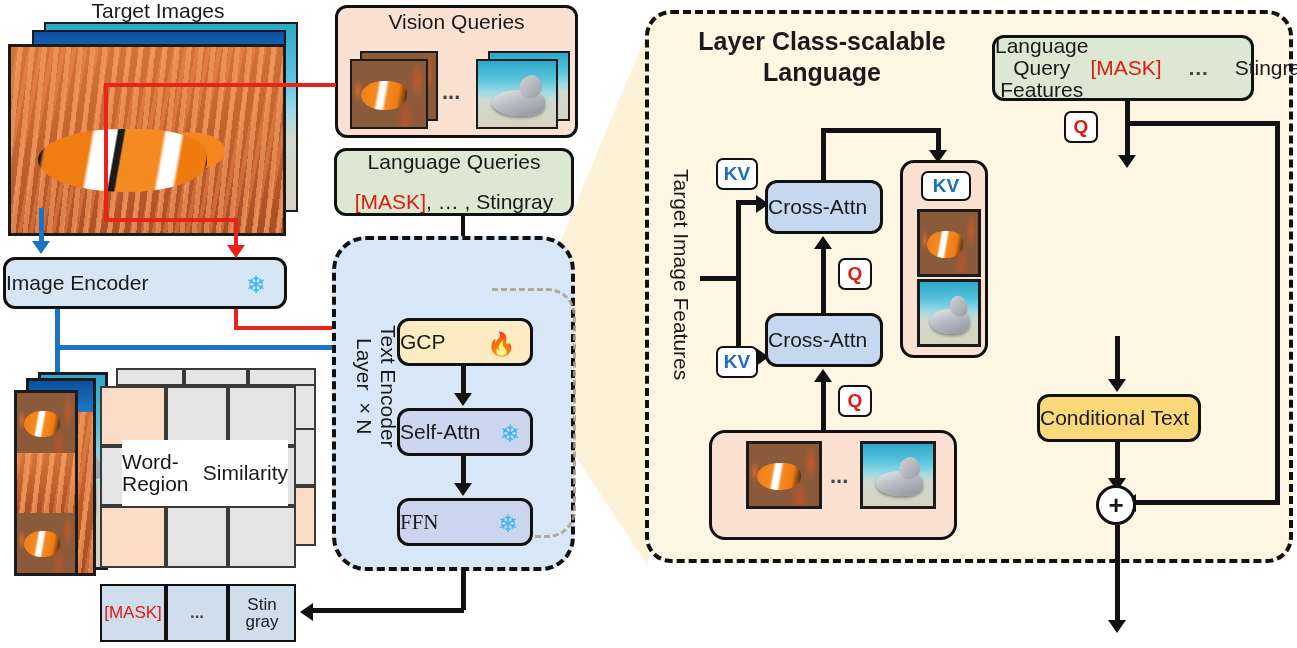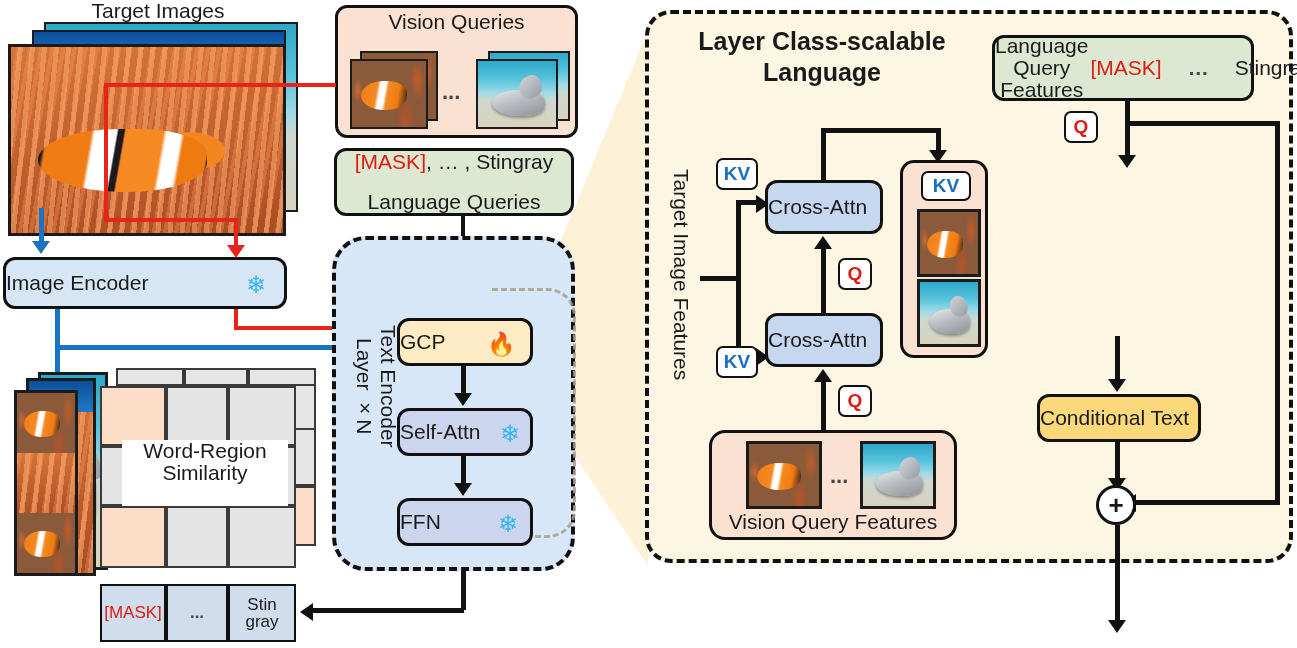--- a/index.html
+++ b/index.html
@@ -118,24 +118,24 @@
     <div style="position:relative;width:100%;height:88px;">
       <div class="photo clown" style="position:absolute;left:22px;top:4px;width:74px;height:66px;"></div>
       <div class="photo clown" style="position:absolute;left:12px;top:12px;width:74px;height:66px;"></div>
       <div class="abs" style="left:104px;top:32px;font-size:22px;font-weight:bold;color:#444;">...</div>
       <div class="photo ray" style="position:absolute;left:150px;top:4px;width:78px;height:66px;"></div>
       <div class="photo ray" style="position:absolute;left:138px;top:12px;width:78px;height:66px;"></div>
     </div>
   </div>
 
   <div class="abs rbox" style="left:334px;top:148px;width:240px;height:68px;background:#dde8d2;flex-direction:column;gap:1px;">
+    <div class="lbl">Language Queries</div>
     <div class="lbl">
       <span style="color:#e01b10;">[MASK]</span><span>, </span><span>…</span><span> , </span><span>Stingray</span>
     </div>
-    <div class="lbl">Language Queries</div>
   </div>
 
   <div class="ln" style="left:461px;top:216px;width:4px;height:96px;"></div>
   <div class="ah down" style="left:454px;top:308px;"></div>
 
   <div class="abs rbox" style="left:3px;top:257px;width:284px;height:52px;background:#d6e6f5;">
     <span class="lbl" style="margin-right:34px;">Image Encoder</span>
     <span class="snow abs" style="right:18px;top:13px;">❄</span>
   </div>
 
@@ -186,21 +186,21 @@
     <div class="simcell" style="left:128px;top:18px;width:68px;height:60px;background:#e4e4e4;"></div>
 
     <div class="simcell" style="left:0px;top:78px;width:66px;height:60px;background:#e4e4e4;"></div>
     <div class="simcell" style="left:66px;top:78px;width:62px;height:60px;background:#e4e4e4;"></div>
     <div class="simcell" style="left:128px;top:78px;width:68px;height:60px;background:#e4e4e4;"></div>
 
     <div class="simcell" style="left:0px;top:138px;width:66px;height:62px;background:#fbdcc6;"></div>
     <div class="simcell" style="left:66px;top:138px;width:62px;height:62px;background:#e4e4e4;"></div>
     <div class="simcell" style="left:128px;top:138px;width:68px;height:62px;background:#e4e4e4;"></div>
 
-    <div class="abs" style="left:22px;top:72px;width:166px;height:66px;background:#fff;display:flex;flex-direction:column;align-items:center;">
+    <div class="abs" style="left:22px;top:72px;width:166px;height:66px;background:#fff;display:flex;align-items:center;">
       <span class="lbl">Word-Region</span>
       <span class="lbl">Similarity</span>
     </div>
   </div>
 
   <div class="abs" style="left:100px;top:584px;width:196px;height:58px;">
     <div class="wordcell" style="left:0px;top:0px;width:66px;height:58px;color:#e01b10;">[MASK]</div>
     <div class="wordcell" style="left:66px;top:0px;width:62px;height:58px;font-weight:bold;color:#444;">...</div>
     <div class="wordcell" style="left:128px;top:0px;width:68px;height:58px;flex-direction:column;">
       <span>Stin</span>
@@ -233,21 +233,21 @@
   <div class="ah down" style="left:454px;top:393px;"></div>
 
   <div class="abs rbox" style="left:397px;top:408px;width:136px;height:48px;background:#ccd5ee;">
     <span class="lbl" style="">Self-Attn</span>
     <span class="snow abs" style="right:10px;top:11px;">❄</span>
   </div>
   <div class="ln" style="left:461px;top:456px;width:5px;height:30px;"></div>
   <div class="ah down" style="left:454px;top:483px;"></div>
 
   <div class="abs rbox" style="left:397px;top:498px;width:136px;height:48px;background:#ccd5ee;">
-    <span class="lbl" style="margin-right:26px;">FFN</span>
+    <span class="lbl" style="margin-right:26px;font-family:Liberation Serif, serif;">FFN</span>
     <span class="snow abs" style="right:12px;top:11px;">❄</span>
   </div>
 
   <div class="abs" style="left:645px;top:10px;width:648px;height:553px;background:#fdf6e3;border:4px dashed #111;border-radius:26px;"></div>
 
   <div class="abs bold" style="left:672px;top:26px;width:300px;text-align:center;font-size:25px;line-height:1.25;">
     <span>Layer Class-scalable</span><br>
     <span>Language</span>
   </div>
 
@@ -340,16 +340,15 @@
 
   <div class="ln" style="left:1115px;top:525px;width:5px;height:98px;"></div>
   <div class="ah down" style="left:1108px;top:620px;"></div>
 
   <div class="abs rbox" style="left:709px;top:430px;width:248px;height:110px;background:#fbe1d2;border-radius:16px;flex-direction:column;">
     <div style="position:relative;width:100%;height:74px;">
       <div class="photo clown" style="position:absolute;left:34px;top:8px;width:70px;height:62px;border-width:3px;"></div>
       <div class="abs" style="left:118px;top:30px;font-size:22px;font-weight:bold;color:#444;">...</div>
       <div class="photo ray" style="position:absolute;left:148px;top:8px;width:70px;height:62px;border-width:3px;"></div>
     </div>
-    <div class="lbl" style="margin-bottom:4px;">Vision Query Features</div>
   </div>
 
 </div>
 
 </body></html>

